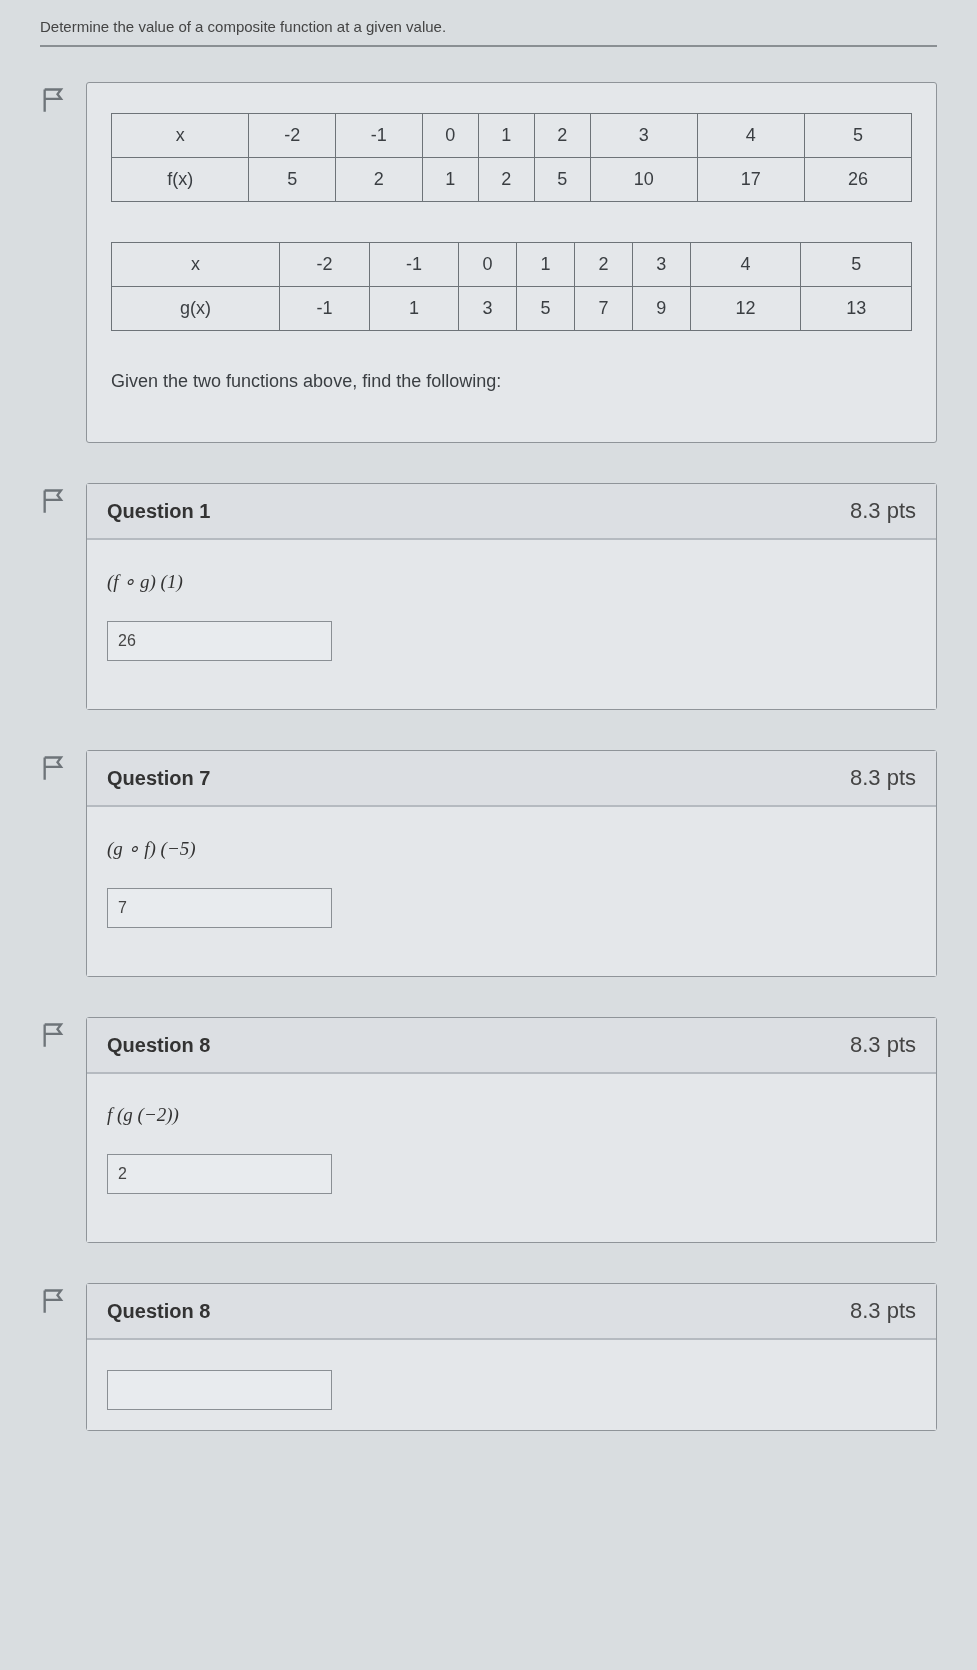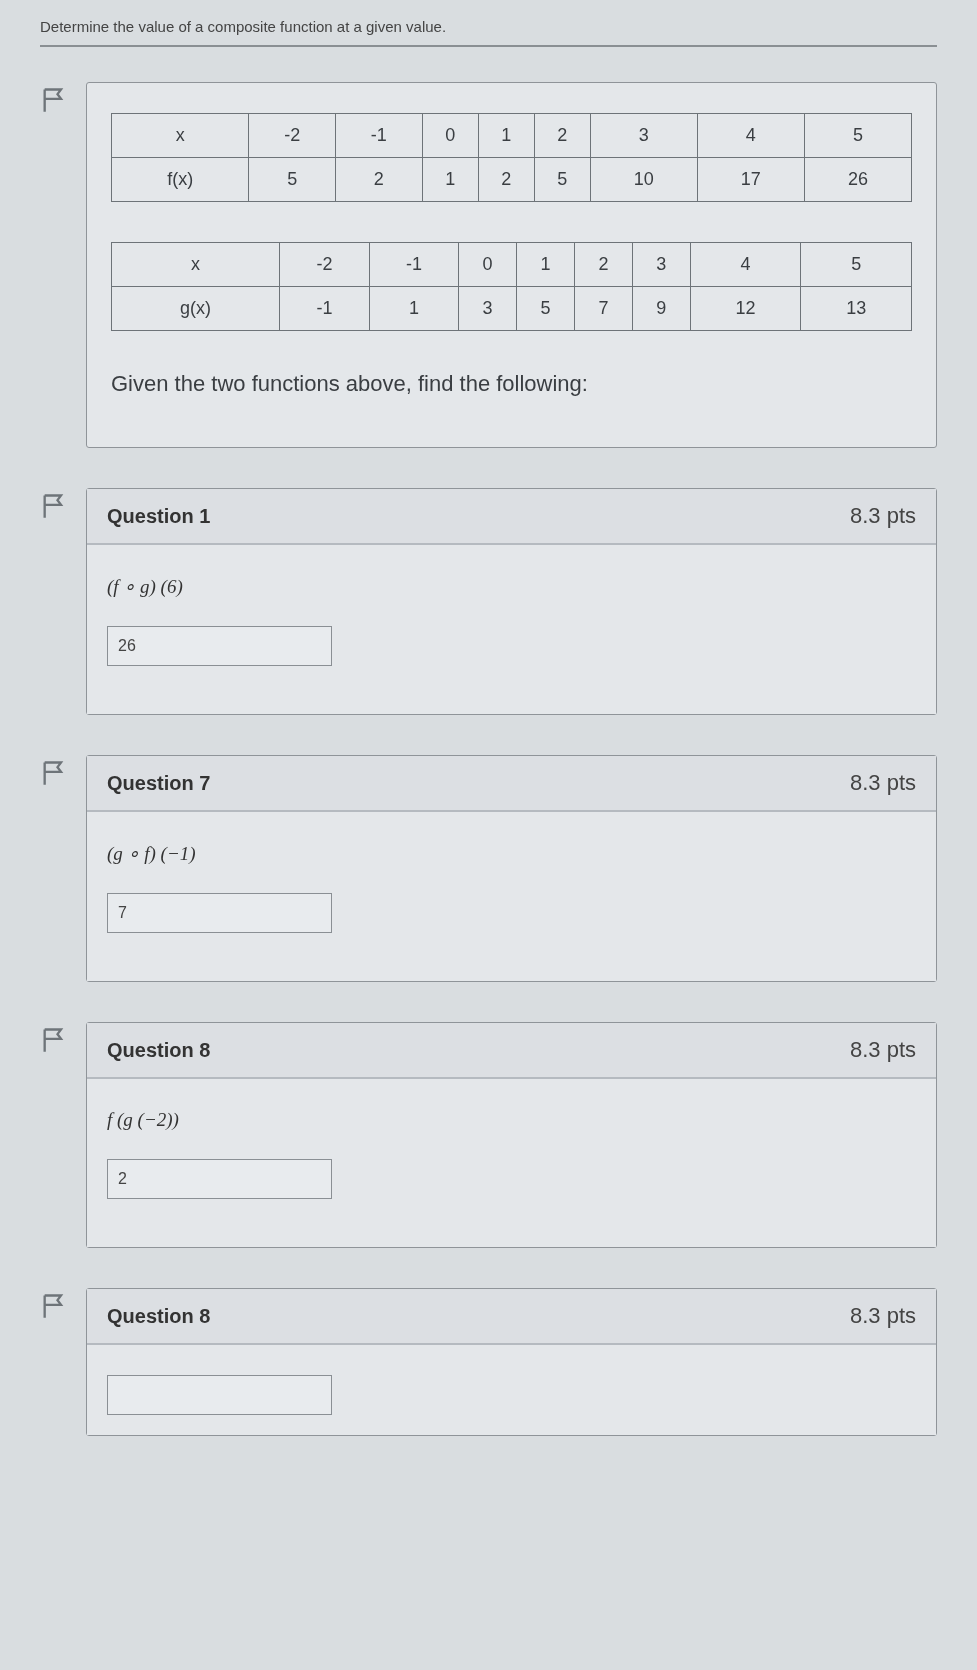--- a/index.html
+++ b/index.html
@@ -49,21 +49,21 @@
   }
   .data-table td {
     border: 1px solid #6d7378;
     height: 44px;
     text-align: center;
     font-size: 18px;
     color: #3a3e42;
     background: #e4e7ea;
   }
   .instr-text {
-    font-size: 22px;
+    font-size: 18px;
     color: #3a3e42;
     margin-top: 14px;
   }
   .q-header {
     display: flex;
     justify-content: space-between;
     align-items: center;
     padding: 14px 20px;
     background: #dcdfe3;
     border-bottom: 2px solid #b5bac0;
@@ -178,39 +178,39 @@
     <svg viewBox="0 0 24 24">
         <path d="M4 3 L4 22 M4 3 L18 3 L15 7 L18 11 L4 11"></path>
       </svg>
   </div>
   <div class="block">
     <div class="q-header">
       <span class="q-title">Question 1</span>
       <span class="q-pts">8.3 pts</span>
     </div>
     <div class="q-body">
-      <div class="prompt">(f ∘ g) (6)</div>
+      <div class="prompt">(f ∘ g) (1)</div>
       <input class="answer-input" type="text" value="26" style="">
     </div>
   </div>
 </div>
 
 <div class="block-row">
   <div class="flag-icon">
     <svg viewBox="0 0 24 24">
         <path d="M4 3 L4 22 M4 3 L18 3 L15 7 L18 11 L4 11"></path>
       </svg>
   </div>
   <div class="block">
     <div class="q-header">
       <span class="q-title">Question 7</span>
       <span class="q-pts">8.3 pts</span>
     </div>
     <div class="q-body">
-      <div class="prompt">(g ∘ f) (−1)</div>
+      <div class="prompt">(g ∘ f) (−5)</div>
       <input class="answer-input" type="text" value="7" style="">
     </div>
   </div>
 </div>
 
 <div class="block-row">
   <div class="flag-icon">
     <svg viewBox="0 0 24 24">
         <path d="M4 3 L4 22 M4 3 L18 3 L15 7 L18 11 L4 11"></path>
       </svg>

